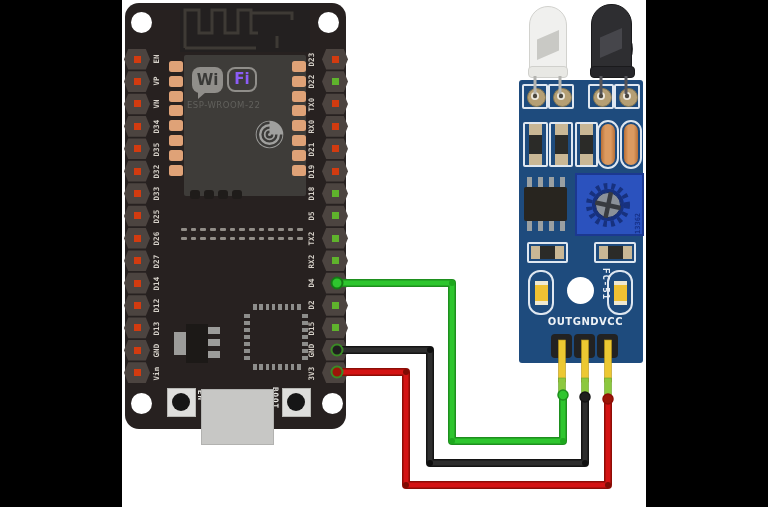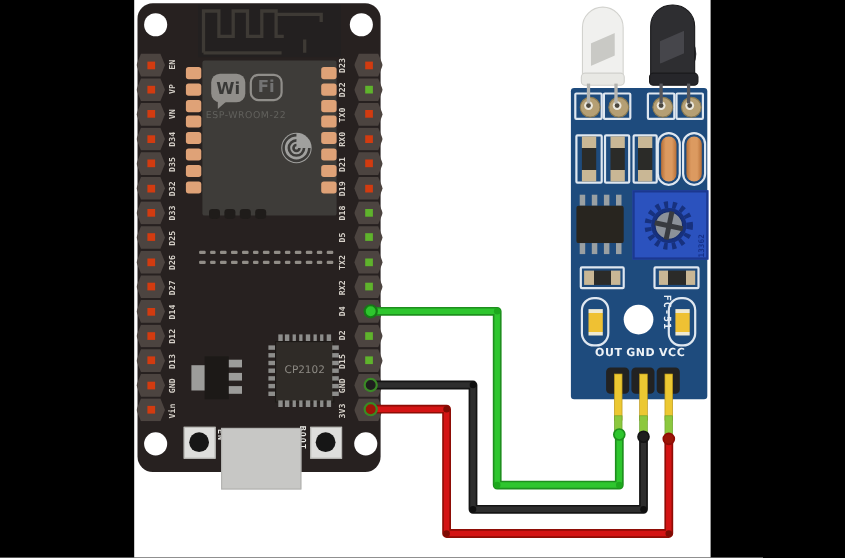--- a/index.html
+++ b/index.html
@@ -10,21 +10,21 @@
   .esp-board{position:absolute;left:125px;top:3px;width:221px;height:426px;
              background:#272120;border-radius:14px;}
   .hole{position:absolute;width:21px;height:21px;border-radius:50%;background:#ffffff;}
   .antenna{position:absolute;left:180px;top:4px;width:130px;height:48px;background:#232020;}
   .shield{position:absolute;left:184px;top:55px;width:122px;height:141px;background:#3e3c39;border-radius:2px;}
   .wifi-blob{position:absolute;left:192px;top:67px;width:31px;height:26px;border-radius:8px;
              background:#908e8a;color:#393937;font-weight:bold;font-size:15px;line-height:26px;text-align:center;}
   .wifi-tail{position:absolute;left:198px;top:92px;width:0;height:0;
              border-top:7px solid #908e8a;border-right:8px solid transparent;}
   .wifi-box{position:absolute;left:227px;top:67px;width:26px;height:21px;border-radius:8px;
-            border:2.5px solid #908e8a;color:#737373;font-weight:bold;font-size:15px;line-height:21px;text-align:center;}
+            border:2.5px solid #908e8a;color:#8b5cf6;font-weight:bold;font-size:15px;line-height:21px;text-align:center;}
   .esp-label{position:absolute;left:187px;top:100px;width:120px;font-size:8.5px;letter-spacing:.5px;color:#61605c;}
   .swirl{position:absolute;left:255px;top:120px;width:29px;height:29px;}
   .mod-pad{position:absolute;width:14px;height:11px;background:#dfa277;border-radius:2.5px;}
   .mod-notch{position:absolute;width:10px;height:9px;background:#1f1c1a;border-radius:3px;top:190px;}
   .dash{position:absolute;width:5.8px;height:3.6px;background:#918d87;border-radius:1px;}
   .brand{position:absolute;left:140px;top:266px;width:185px;text-align:center;
          font-size:11.5px;color:#8d8882;}
   .reg-tab{position:absolute;left:174px;top:332px;width:13px;height:23px;background:#9c9c9a;}
   .reg-body{position:absolute;left:186px;top:324px;width:22px;height:39px;background:#1c1917;}
   .reg-pad{position:absolute;left:208px;width:12px;height:7px;background:#9c9c9a;}
@@ -59,21 +59,21 @@
   .ic-pin{position:absolute;width:5px;height:10px;background:#9aa0a2;}
   .pot{position:absolute;left:56px;top:93px;width:69px;height:63px;background:#2b52be;
        border:2px solid #1c3890;box-sizing:border-box;}
   .pot-label{position:absolute;right:0px;top:5px;height:54px;writing-mode:vertical-rl;transform:rotate(180deg);
              font-size:7px;font-weight:bold;color:#16318a;font-family:"DejaVu Sans Mono",monospace;}
   .led-y{position:absolute;width:13px;height:24px;
          background:linear-gradient(#efe9d2 0 15%,#efc133 15% 85%,#efe9d2 85% 100%);}
   .hole-w{position:absolute;left:47.5px;top:196.5px;width:27px;height:27px;border-radius:50%;background:#ffffff;}
   .fc51{position:absolute;left:82px;top:188px;height:52px;writing-mode:vertical-rl;
         font-size:9px;font-weight:bold;color:#e8eef4;font-family:"DejaVu Sans Mono",monospace;letter-spacing:1px;}
-  .sensor-pins-row{position:absolute;left:22px;top:236px;width:82px;display:flex;justify-content:space-between;
+  .sensor-pins-row{position:absolute;left:22px;top:236px;width:82px;display:flex;justify-content:flex-end;
         font-size:10px;font-weight:bold;color:#eef2f6;letter-spacing:.5px;}
   .header-pin{position:absolute;top:254px;width:21px;height:24px;background:#222222;border-radius:4px;}
   
   .led{position:absolute;}
   .led .body{position:absolute;box-sizing:border-box;}
   .led .flange{position:absolute;box-sizing:border-box;}
   .led .hl{position:absolute;}
   .wires{position:absolute;left:0;top:0;width:768px;height:507px;pointer-events:none;}
 </style>
 </head>
@@ -169,23 +169,20 @@
       <div class="dash" style="left: 297.4px; top: 236.5px;"></div>
     </div>
 
 
   <div class="reg-tab"></div>
   <div class="reg-body"></div>
   <div class="reg-pad" style="top:327px"></div>
   <div class="reg-pad" style="top:339px"></div>
   <div class="reg-pad" style="top:351px"></div>
 
-  <div class="chip">
-    <span>CP2102</span>
-  </div>
   <div id="chip-pins">
       <div class="chip-pin" style="left: 253px; top: 304px; width: 3.6px; height: 6px;"></div>
       <div class="chip-pin" style="left: 253px; top: 364px; width: 3.6px; height: 6px;"></div>
       <div class="chip-pin" style="left: 259.3px; top: 304px; width: 3.6px; height: 6px;"></div>
       <div class="chip-pin" style="left: 259.3px; top: 364px; width: 3.6px; height: 6px;"></div>
       <div class="chip-pin" style="left: 265.6px; top: 304px; width: 3.6px; height: 6px;"></div>
       <div class="chip-pin" style="left: 265.6px; top: 364px; width: 3.6px; height: 6px;"></div>
       <div class="chip-pin" style="left: 271.9px; top: 304px; width: 3.6px; height: 6px;"></div>
       <div class="chip-pin" style="left: 271.9px; top: 364px; width: 3.6px; height: 6px;"></div>
       <div class="chip-pin" style="left: 278.2px; top: 304px; width: 3.6px; height: 6px;"></div>

